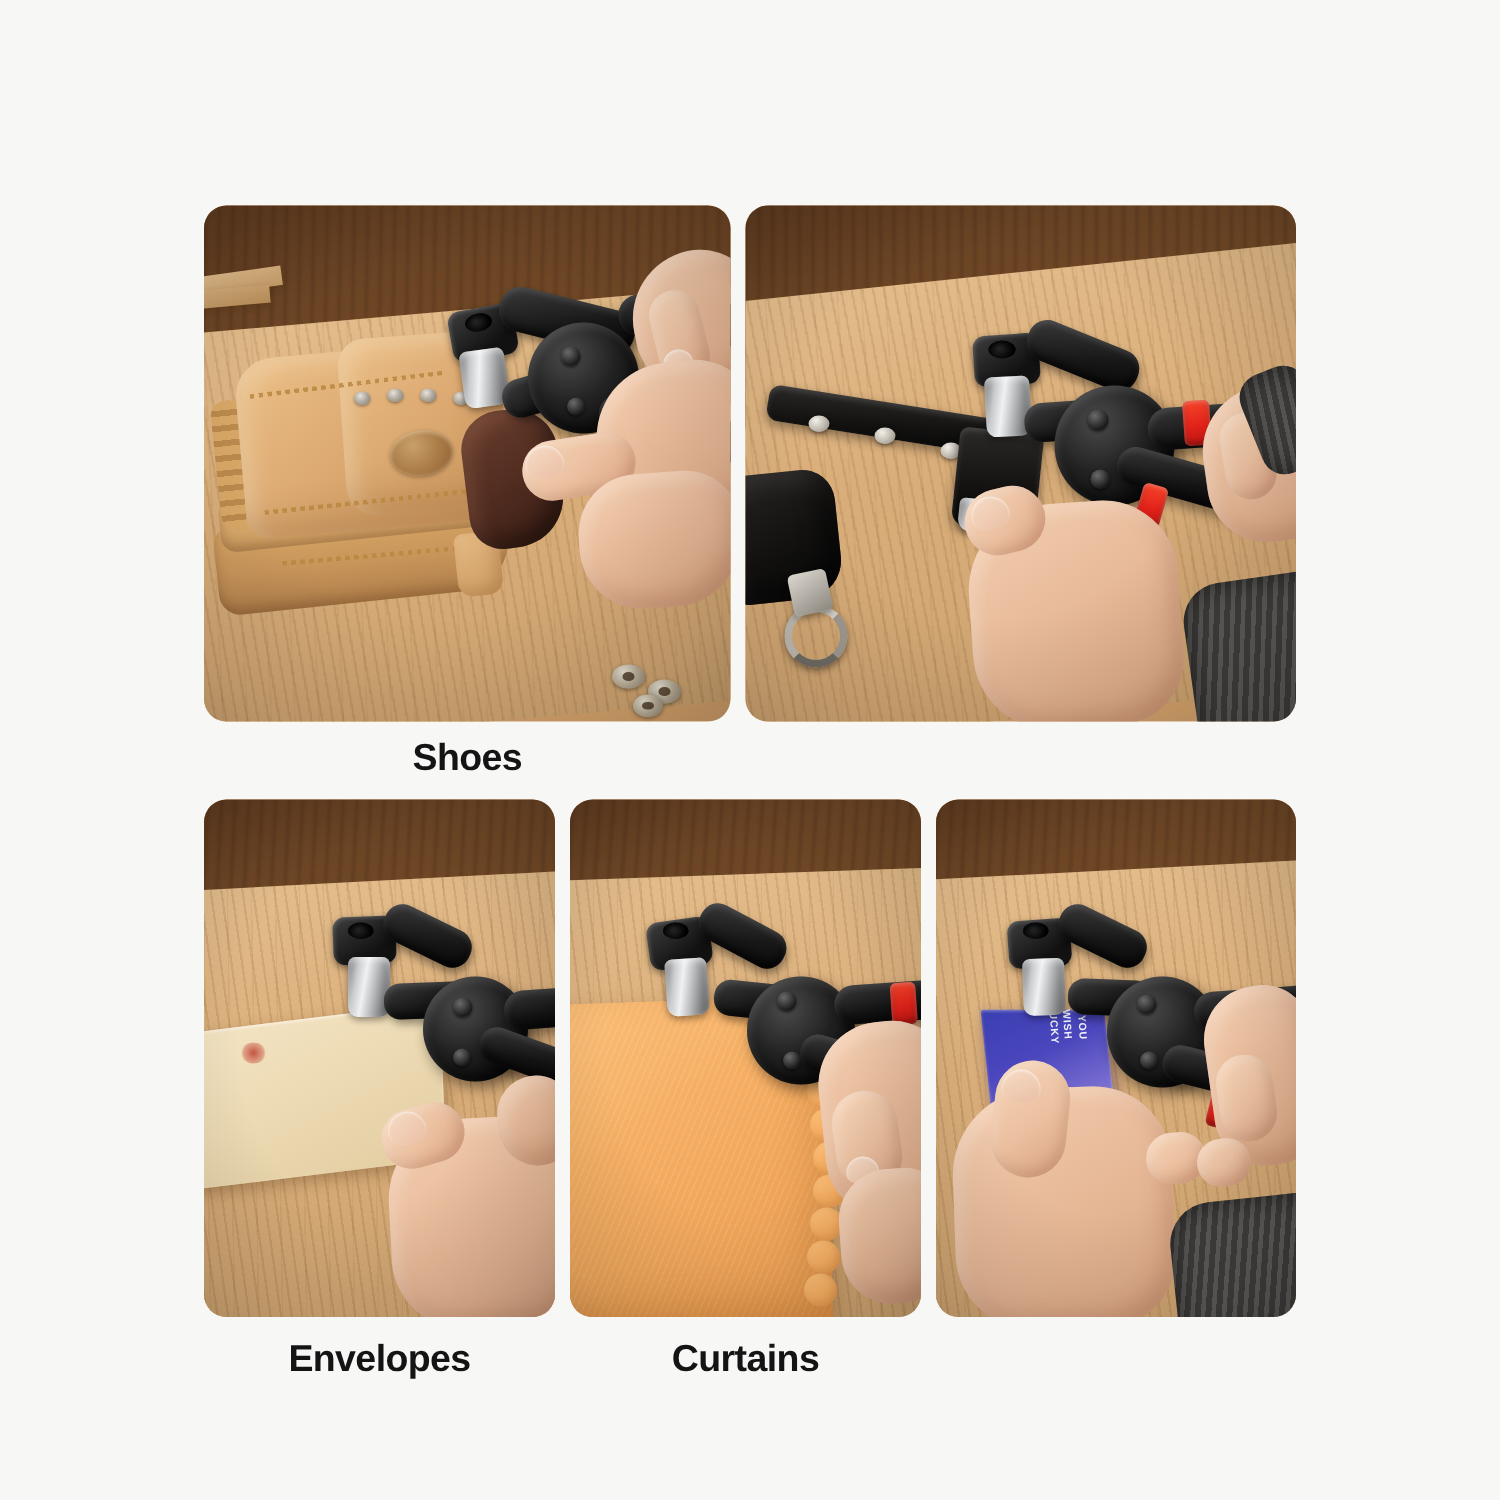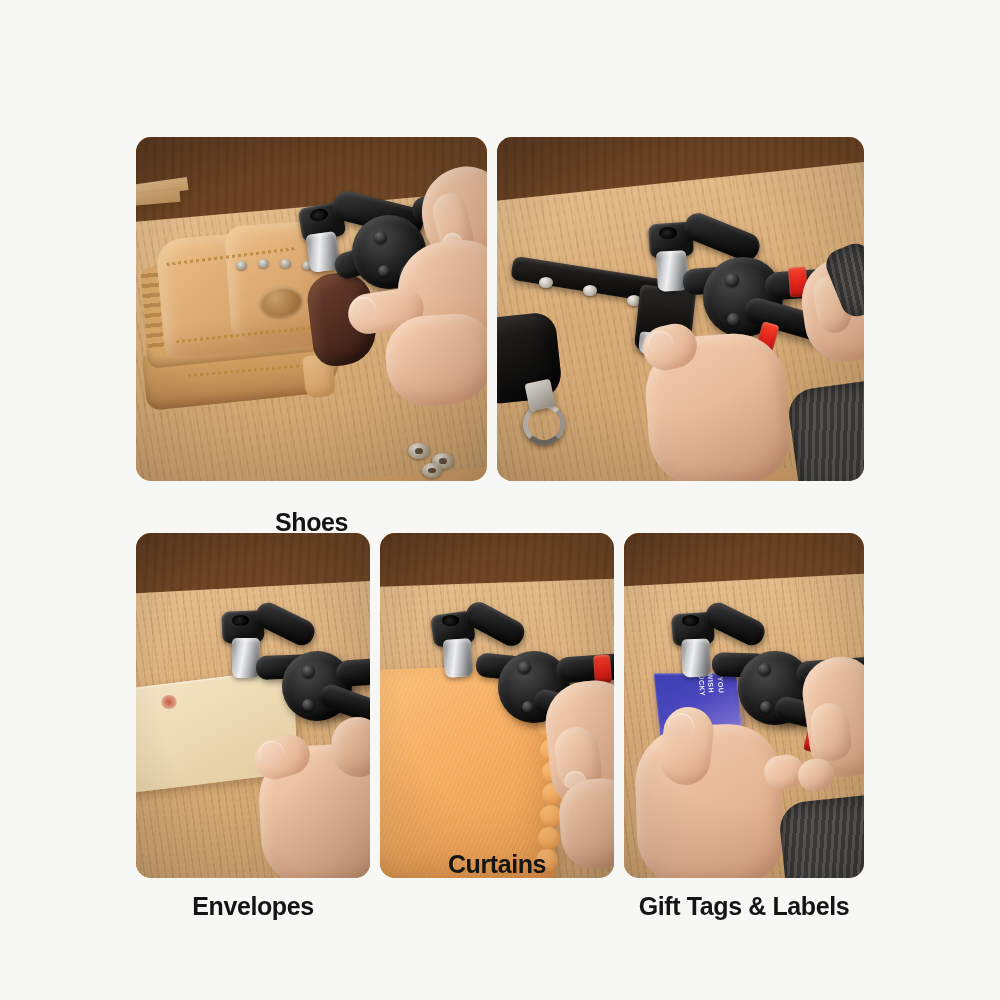--- a/index.html
+++ b/index.html
@@ -64,24 +64,24 @@
     line-height: 30px;
   }
 
   
   #card-shoes     { left: 136px; top: 137px; width: 351px; height: 344px; }
   #card-handbags  { left: 497px; top: 137px; width: 367px; height: 344px; }
   #card-envelopes { left: 136px; top: 533px; width: 234px; height: 345px; }
   #card-curtains  { left: 380px; top: 533px; width: 234px; height: 345px; }
   #card-gifttags  { left: 624px; top: 533px; width: 240px; height: 345px; }
 
-  #cap-shoes     { left: 136px; top: 490px; width: 351px; margin-top: 17px; }
+  #cap-shoes     { left: 136px; top: 490px; width: 351px; }
   #cap-handbags  { left: 497px; top: 490px; width: 367px; }
   #cap-envelopes { left: 126px; top: 891px; width: 254px; }
-  #cap-curtains  { left: 370px; top: 849px; width: 254px; }
+  #cap-curtains  { left: 370px; top: 891px; width: 254px; }
   #cap-gifttags  { left: 614px; top: 891px; width: 260px; }
 
   
   .wood-dark {
     position: absolute;
     left: -10%;
     top: -12%;
     width: 125%;
     height: 62%;
     background:
@@ -568,15 +568,14 @@
       <div class="finger" style="left:38px;top:174px;width:50px;height:78px;border-radius:25px;transform:rotate(6deg);"></div>
       <div class="nail" style="left:44px;top:180px;width:26px;height:22px;transform:rotate(6deg);"></div>
       <div class="finger" style="left:140px;top:222px;width:40px;height:34px;border-radius:18px;transform:rotate(-6deg);"></div>
       <div class="finger" style="left:174px;top:226px;width:36px;height:32px;border-radius:16px;transform:rotate(-6deg);"></div>
 
       <div class="sleeve" style="left:158px;top:266px;width:98px;height:92px;border-radius:28px 12px 0 0;transform:rotate(-6deg);"></div>
 
       <div class="vignette"></div>
     </div>
   </div>
-  <div class="caption" id="cap-gifttags">Gift Tags &amp; Labels</div>
 
 </div>
 
 </body></html>

